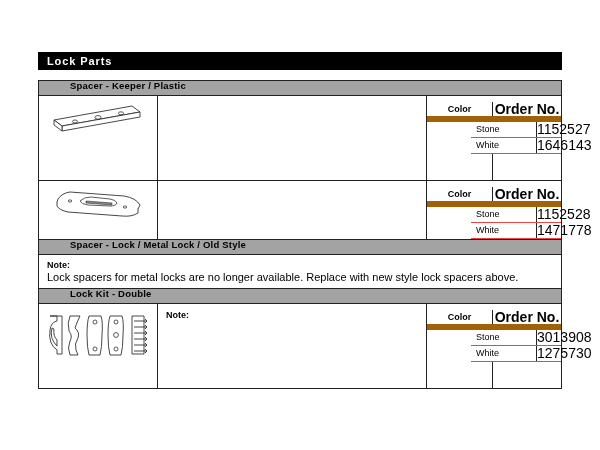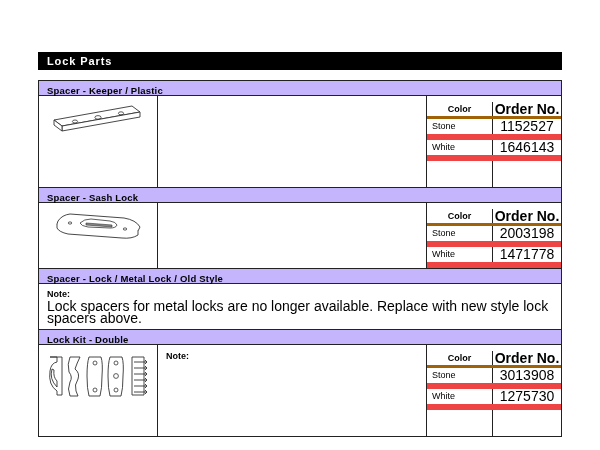--- a/index.html
+++ b/index.html
@@ -42,26 +42,27 @@
   .catalog {
     position: absolute;
     left: 38px;
     top: 80px;
     width: 524px;
     border: 1px solid #222222;
     box-sizing: border-box;
     background: #ffffff;
   }
   .section-header {
-    background: #c4b5fd;
+    background: #a3a3a3;
     border-bottom: 1px solid #222222;
     height: 15px;
     display: flex;
-    align-items: flex-end;
-    box-sizing: border-box;
+    align-items: flex-start;
+    box-sizing: border-box;
+    padding-left: 23px;
   }
   .section-header .sh-text {
     font-size: 9.5px;
     font-weight: bold;
     padding-left: 8px;
     letter-spacing: 0.2px;
     line-height: 1;
   }
   .section-body {
     display: flex;
@@ -88,24 +89,25 @@
   .spec-table {
     width: 134px;
     flex: 0 0 134px;
     box-sizing: border-box;
   }
   .spec-row {
     display: flex;
     box-sizing: border-box;
   }
   .spec-row.head {
-    border-bottom: 3px solid #a16207;
+    border-bottom: 6px solid #a16207;
   }
   .spec-row.data {
-    border-bottom: 6px solid #ef4444;
+    border-bottom: 1px solid #ef4444;
+    margin-left: 44px;
   }
   .spec-row.filler {
     border-bottom: none;
   }
   .spec-cell-color {
     width: 66px;
     flex: 0 0 66px;
     border-right: 1px solid #222222;
     box-sizing: border-box;
     font-size: 9px;
@@ -138,21 +140,21 @@
   .note-block {
     padding: 4px 8px 5px 8px;
     background: #ffffff;
   }
   .note-label {
     font-size: 9px;
     font-weight: bold;
     line-height: 12px;
   }
   .note-text {
-    font-size: 14px;
+    font-size: 11px;
     line-height: 12px;
   }
   .desc-note-label {
     font-size: 9px;
     font-weight: bold;
     line-height: 13px;
   }
   .desc-note-text {
     font-size: 9px;
     line-height: 13px;
@@ -203,23 +205,20 @@
           <div class="spec-cell-color">White</div>
           <div class="spec-cell-order">1646143</div>
         </div>
         <div class="spec-row filler">
           <div class="spec-cell-color"></div>
           <div class="spec-cell-order"></div>
         </div>
       </div>
     </div>
 
-    <div class="section-header">
-      <span class="sh-text">Spacer - Sash Lock</span>
-    </div>
     <div class="section-body">
       <div class="cell-image">
         <svg class="art" width="100" height="42" viewBox="0 0 100 42">
           <g fill="#ffffff" stroke="#333333" stroke-width="0.9" stroke-linejoin="round">
             <path d="M10 12 Q14 6 22 5 L76 9 Q88 11 92 18 L90 22 Q84 26 74 25 L20 21 Q11 19 9 15 Z"></path>
             <path d="M9 15 L9 19 Q11 23 20 25 L74 29 Q84 30 90 26 L90 22" fill="#ffffff"></path>
           </g>
           <g fill="#ffffff" stroke="#333333" stroke-width="0.8">
             <path d="M32 14 Q36 10 43 10 L62 12 Q68 13 69 16 Q68 19 62 19 L40 18 Q33 17 32 14 Z"></path>
           </g>
@@ -234,21 +233,21 @@
       </div>
       <div class="cell-desc"></div>
       <div class="spec-table">
         <div class="spec-pad-top"></div>
         <div class="spec-row head">
           <div class="spec-cell-color">Color</div>
           <div class="spec-cell-order">Order No.</div>
         </div>
         <div class="spec-row data">
           <div class="spec-cell-color">Stone</div>
-          <div class="spec-cell-order">2003198</div>
+          <div class="spec-cell-order">1152528</div>
         </div>
         <div class="spec-row data">
           <div class="spec-cell-color">White</div>
           <div class="spec-cell-order">1471778</div>
         </div>
       </div>
     </div>
 
     <div class="section-header">
       <span class="sh-text">Spacer - Lock / Metal Lock / Old Style</span>

